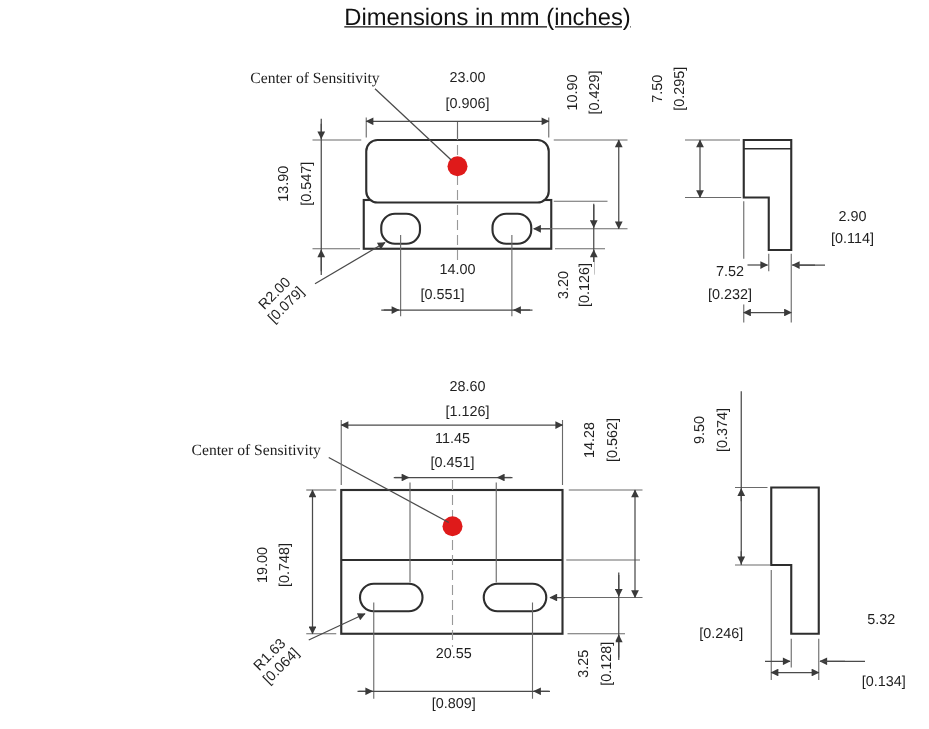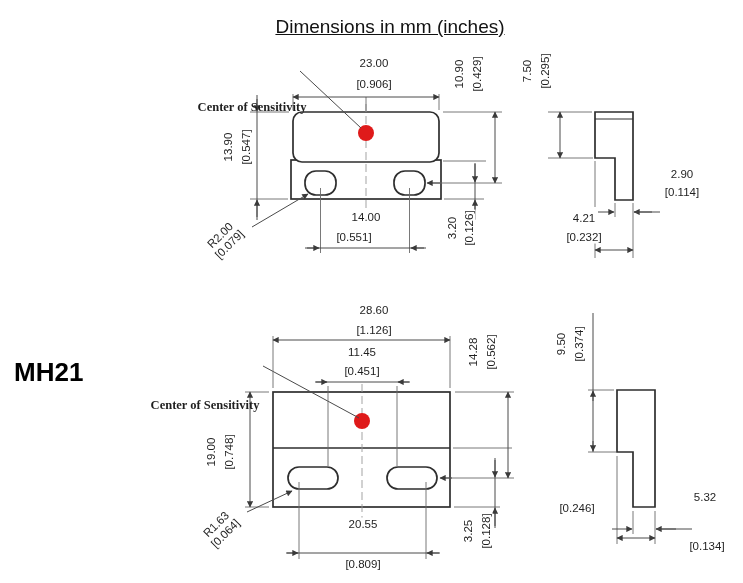--- a/index.html
+++ b/index.html
@@ -9,22 +9,22 @@
   .part{fill:#fff;stroke:#2e2e2e;stroke-width:1.7;}
   .dim{stroke:#4a4a4a;stroke-width:1;fill:none;}
   .ext{stroke:#6a6a6a;stroke-width:.9;fill:none;}
   .cl{stroke:#999;stroke-width:.9;stroke-dasharray:8 4;fill:none;}
   .lip{stroke:#2e2e2e;stroke-width:1.2;}
   .lbl{position:absolute;transform:translate(-50%,-50%);font-size:11.5px;color:#1f1f1f;
        white-space:nowrap;background:#fff;padding:0 1px;line-height:1.12;}
   .rot{transform:translate(-50%,-50%) rotate(-90deg);}
   .rot45{transform:translate(-50%,-50%) rotate(-45deg);text-align:center;}
   .rot45 span{display:block;}
-  .cos{font-family:"Liberation Serif",serif;font-weight:bold;font-size:12.5px;background:transparent;margin-top:45px;}
-  .title{position:absolute;left:390px;top:16px;transform:translateX(-50%);
+  .cos{font-family:"Liberation Serif",serif;font-weight:normal;font-size:12.5px;background:transparent;}
+  .title{position:absolute;left:390px;top:4px;transform:translateX(-50%);
          font-size:19px;color:#111;text-decoration:underline;white-space:nowrap;background:transparent;}
   .partname{position:absolute;font-size:26px;font-weight:bold;color:#000;background:transparent;}
 </style>
 </head>
 <body>
 
 <div class="canvas">
 
   <svg class="draw" width="743" height="583" viewBox="0 0 743 583">
     <defs>
@@ -134,42 +134,41 @@
       <line x1="617" y1="538" x2="655" y2="538" marker-start="url(#arr)" marker-end="url(#arr)"></line>
       <line x1="612" y1="529" x2="632" y2="529" marker-end="url(#arr)"></line>
       <line x1="676" y1="529" x2="656" y2="529" marker-end="url(#arr)"></line>
       <line x1="656" y1="529" x2="692" y2="529"></line>
     </g>
 
     <path class="part" d="M617,390 H655 V507 H633 V452 H617 Z"></path>
   </svg>
 
   <div class="lbl title">Dimensions in mm (inches)</div>
-  <div class="partname" style="left:14px;top:357px">MH21</div>
 
   <div class="lbl cos" style="left:252px;top:62px">Center of Sensitivity</div>
   <div class="lbl" style="left:374px;top:63px">23.00</div>
   <div class="lbl" style="left:374px;top:84px">[0.906]</div>
   <div class="lbl rot" style="left:228px;top:147px">13.90</div>
   <div class="lbl rot" style="left:246px;top:147px">[0.547]</div>
   <div class="lbl rot" style="left:459px;top:74px">10.90</div>
   <div class="lbl rot" style="left:477px;top:74px">[0.429]</div>
   <div class="lbl rot" style="left:527px;top:71px">7.50</div>
   <div class="lbl rot" style="left:545px;top:71px">[0.295]</div>
   <div class="lbl" style="left:366px;top:217px">14.00</div>
   <div class="lbl" style="left:354px;top:237px">[0.551]</div>
   <div class="lbl rot" style="left:452px;top:228px">3.20</div>
   <div class="lbl rot" style="left:469px;top:228px">[0.126]</div>
   <div class="lbl rot45" style="left:225px;top:240px">
     <span>R2.00</span>
     <span>[0.079]</span>
   </div>
   <div class="lbl" style="left:682px;top:174px">2.90</div>
   <div class="lbl" style="left:682px;top:192px">[0.114]</div>
-  <div class="lbl" style="left:584px;top:218px">4.21</div>
+  <div class="lbl" style="left:584px;top:218px">7.52</div>
   <div class="lbl" style="left:584px;top:237px">[0.232]</div>
 
   <div class="lbl cos" style="left:205px;top:360px">Center of Sensitivity</div>
   <div class="lbl" style="left:374px;top:310px">28.60</div>
   <div class="lbl" style="left:374px;top:330px">[1.126]</div>
   <div class="lbl" style="left:362px;top:352px">11.45</div>
   <div class="lbl" style="left:362px;top:371px">[0.451]</div>
   <div class="lbl rot" style="left:211px;top:452px">19.00</div>
   <div class="lbl rot" style="left:229px;top:452px">[0.748]</div>
   <div class="lbl rot" style="left:473px;top:352px">14.28</div>

